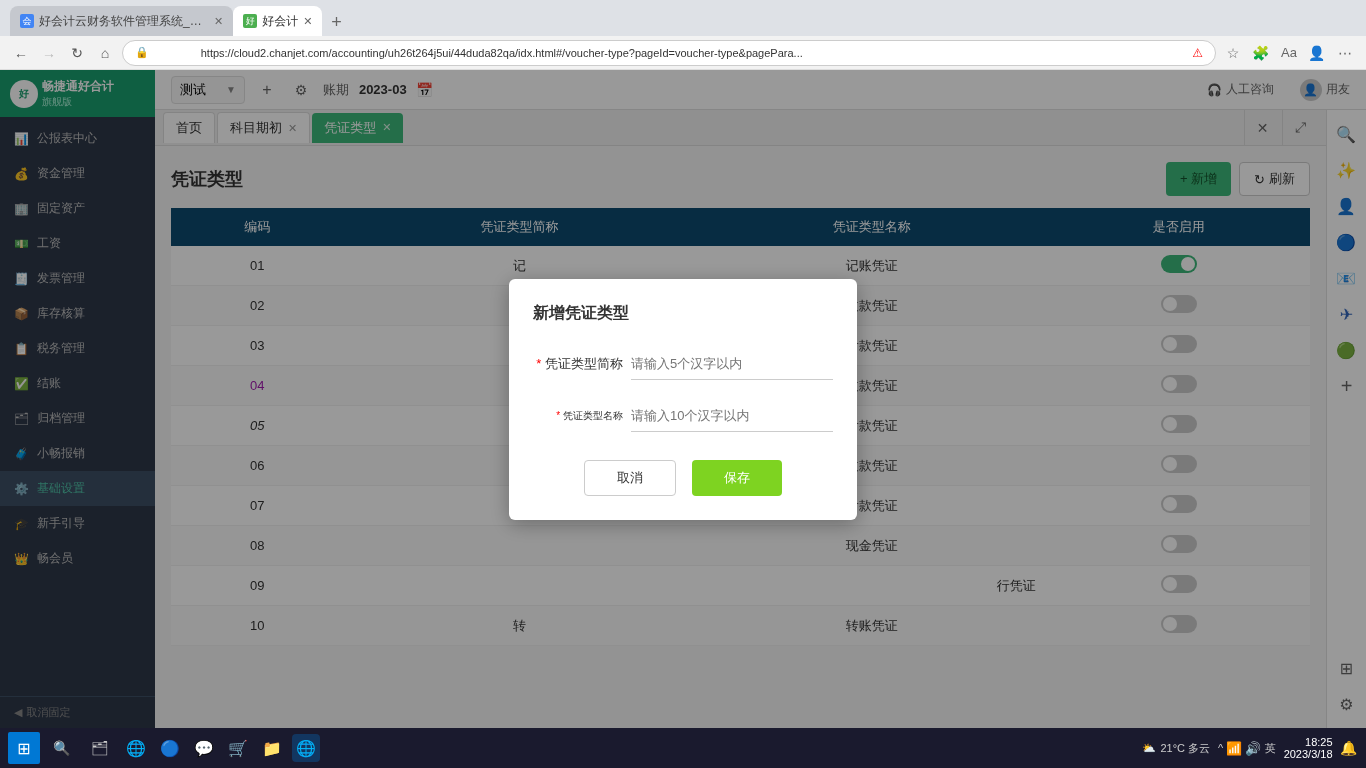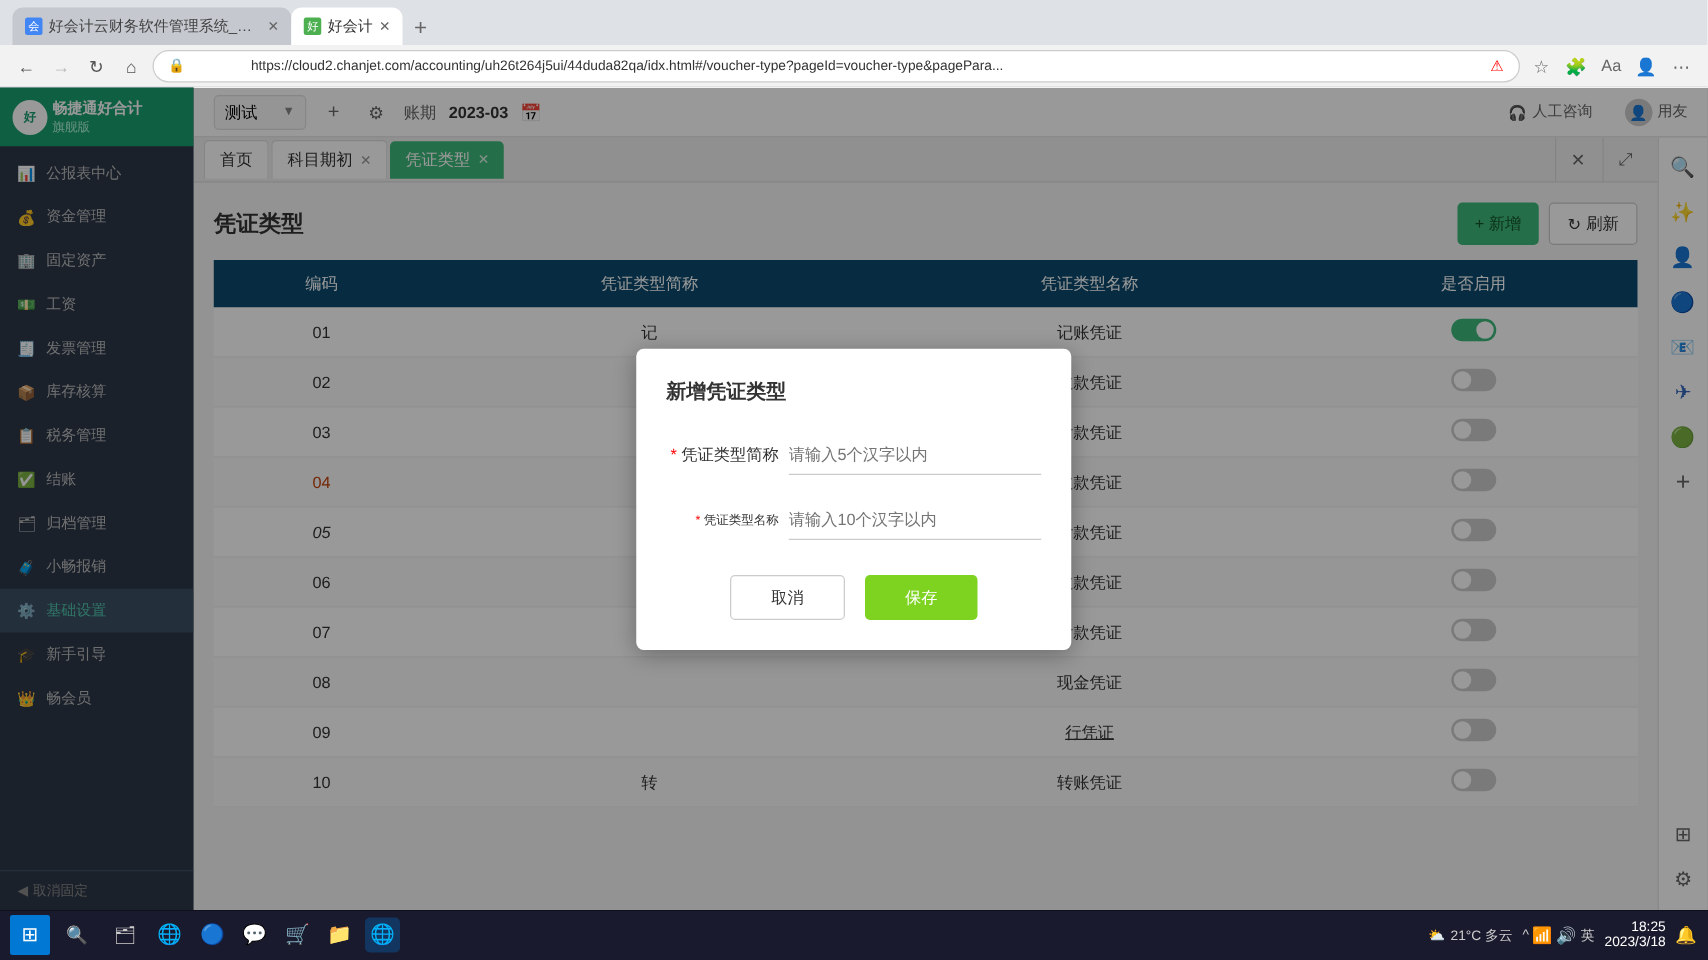--- a/index.html
+++ b/index.html
@@ -189,21 +189,21 @@
                   <td style="padding: 9px 12px; text-align: center; font-size: 13px; border-bottom: 1px solid rgb(240, 240, 240); color: rgb(51, 51, 51);">收款凭证</td>
                   <td style="padding: 9px 12px; text-align: center; font-size: 13px; border-bottom: 1px solid rgb(240, 240, 240);"><span style="width: 36px; height: 18px; border-radius: 9px; display: inline-block; position: relative; cursor: pointer; background: rgb(204, 204, 204);"><span style="position: absolute; width: 14px; height: 14px; border-radius: 50%; background: white; top: 2px; left: 2px;"></span></span></td>
                 </tr>
                 <tr style="background: white;">
                   <td style="padding: 9px 12px; text-align: center; font-size: 13px; border-bottom: 1px solid rgb(240, 240, 240); color: rgb(51, 51, 51);">03</td>
                   <td style="padding: 9px 12px; text-align: center; font-size: 13px; border-bottom: 1px solid rgb(240, 240, 240); color: rgb(51, 51, 51);"></td>
                   <td style="padding: 9px 12px; text-align: center; font-size: 13px; border-bottom: 1px solid rgb(240, 240, 240); color: rgb(51, 51, 51);">付款凭证</td>
                   <td style="padding: 9px 12px; text-align: center; font-size: 13px; border-bottom: 1px solid rgb(240, 240, 240);"><span style="width: 36px; height: 18px; border-radius: 9px; display: inline-block; position: relative; cursor: pointer; background: rgb(204, 204, 204);"><span style="position: absolute; width: 14px; height: 14px; border-radius: 50%; background: white; top: 2px; left: 2px;"></span></span></td>
                 </tr>
                 <tr style="background: rgb(250, 250, 250);">
-                  <td style="padding: 9px 12px; text-align: center; font-size: 13px; border-bottom: 1px solid rgb(240, 240, 240); color: #c2410c;">04</td>
+                  <td style="padding: 9px 12px; text-align: center; font-size: 13px; border-bottom: 1px solid rgb(240, 240, 240); color: #a21caf;">04</td>
                   <td style="padding: 9px 12px; text-align: center; font-size: 13px; border-bottom: 1px solid rgb(240, 240, 240); color: rgb(51, 51, 51);"></td>
                   <td style="padding: 9px 12px; text-align: center; font-size: 13px; border-bottom: 1px solid rgb(240, 240, 240); color: rgb(51, 51, 51);">收款凭证</td>
                   <td style="padding: 9px 12px; text-align: center; font-size: 13px; border-bottom: 1px solid rgb(240, 240, 240);"><span style="width: 36px; height: 18px; border-radius: 9px; display: inline-block; position: relative; cursor: pointer; background: rgb(204, 204, 204);"><span style="position: absolute; width: 14px; height: 14px; border-radius: 50%; background: white; top: 2px; left: 2px;"></span></span></td>
                 </tr>
                 <tr style="background: white;">
                   <td style="padding: 9px 12px; text-align: center; font-size: 13px; border-bottom: 1px solid rgb(240, 240, 240); color: rgb(51, 51, 51); font-style: italic;">05</td>
                   <td style="padding: 9px 12px; text-align: center; font-size: 13px; border-bottom: 1px solid rgb(240, 240, 240); color: rgb(51, 51, 51);"></td>
                   <td style="padding: 9px 12px; text-align: center; font-size: 13px; border-bottom: 1px solid rgb(240, 240, 240); color: rgb(51, 51, 51);">付款凭证</td>
                   <td style="padding: 9px 12px; text-align: center; font-size: 13px; border-bottom: 1px solid rgb(240, 240, 240);"><span style="width: 36px; height: 18px; border-radius: 9px; display: inline-block; position: relative; cursor: pointer; background: rgb(204, 204, 204);"><span style="position: absolute; width: 14px; height: 14px; border-radius: 50%; background: white; top: 2px; left: 2px;"></span></span></td>
                 </tr>
@@ -221,21 +221,21 @@
                 </tr>
                 <tr style="background: rgb(250, 250, 250);">
                   <td style="padding: 9px 12px; text-align: center; font-size: 13px; border-bottom: 1px solid rgb(240, 240, 240); color: rgb(51, 51, 51);">08</td>
                   <td style="padding: 9px 12px; text-align: center; font-size: 13px; border-bottom: 1px solid rgb(240, 240, 240); color: rgb(51, 51, 51);"></td>
                   <td style="padding: 9px 12px; text-align: center; font-size: 13px; border-bottom: 1px solid rgb(240, 240, 240); color: rgb(51, 51, 51);">现金凭证</td>
                   <td style="padding: 9px 12px; text-align: center; font-size: 13px; border-bottom: 1px solid rgb(240, 240, 240);"><span style="width: 36px; height: 18px; border-radius: 9px; display: inline-block; position: relative; cursor: pointer; background: rgb(204, 204, 204);"><span style="position: absolute; width: 14px; height: 14px; border-radius: 50%; background: white; top: 2px; left: 2px;"></span></span></td>
                 </tr>
                 <tr style="background: white;">
                   <td style="padding: 9px 12px; text-align: center; font-size: 13px; border-bottom: 1px solid rgb(240, 240, 240); color: rgb(51, 51, 51);">09</td>
                   <td style="padding: 9px 12px; text-align: center; font-size: 13px; border-bottom: 1px solid rgb(240, 240, 240); color: rgb(51, 51, 51);"></td>
-                  <td style="padding: 9px 12px; text-align: center; font-size: 13px; border-bottom: 1px solid rgb(240, 240, 240); color: rgb(51, 51, 51); text-decoration: underline;">行凭证</td>
+                  <td style="padding: 9px 12px; text-align: right; font-size: 13px; border-bottom: 1px solid rgb(240, 240, 240); color: rgb(51, 51, 51);">行凭证</td>
                   <td style="padding: 9px 12px; text-align: center; font-size: 13px; border-bottom: 1px solid rgb(240, 240, 240);"><span style="width: 36px; height: 18px; border-radius: 9px; display: inline-block; position: relative; cursor: pointer; background: rgb(204, 204, 204);"><span style="position: absolute; width: 14px; height: 14px; border-radius: 50%; background: white; top: 2px; left: 2px;"></span></span></td>
                 </tr>
                 <tr style="background: rgb(250, 250, 250);">
                   <td style="padding: 9px 12px; text-align: center; font-size: 13px; border-bottom: 1px solid rgb(240, 240, 240); color: rgb(51, 51, 51);">10</td>
                   <td style="padding: 9px 12px; text-align: center; font-size: 13px; border-bottom: 1px solid rgb(240, 240, 240); color: rgb(51, 51, 51);">转</td>
                   <td style="padding: 9px 12px; text-align: center; font-size: 13px; border-bottom: 1px solid rgb(240, 240, 240); color: rgb(51, 51, 51);">转账凭证</td>
                   <td style="padding: 9px 12px; text-align: center; font-size: 13px; border-bottom: 1px solid rgb(240, 240, 240);"><span style="width: 36px; height: 18px; border-radius: 9px; display: inline-block; position: relative; cursor: pointer; background: rgb(204, 204, 204);"><span style="position: absolute; width: 14px; height: 14px; border-radius: 50%; background: white; top: 2px; left: 2px;"></span></span></td>
                 </tr>
               </tbody>
           </table>

